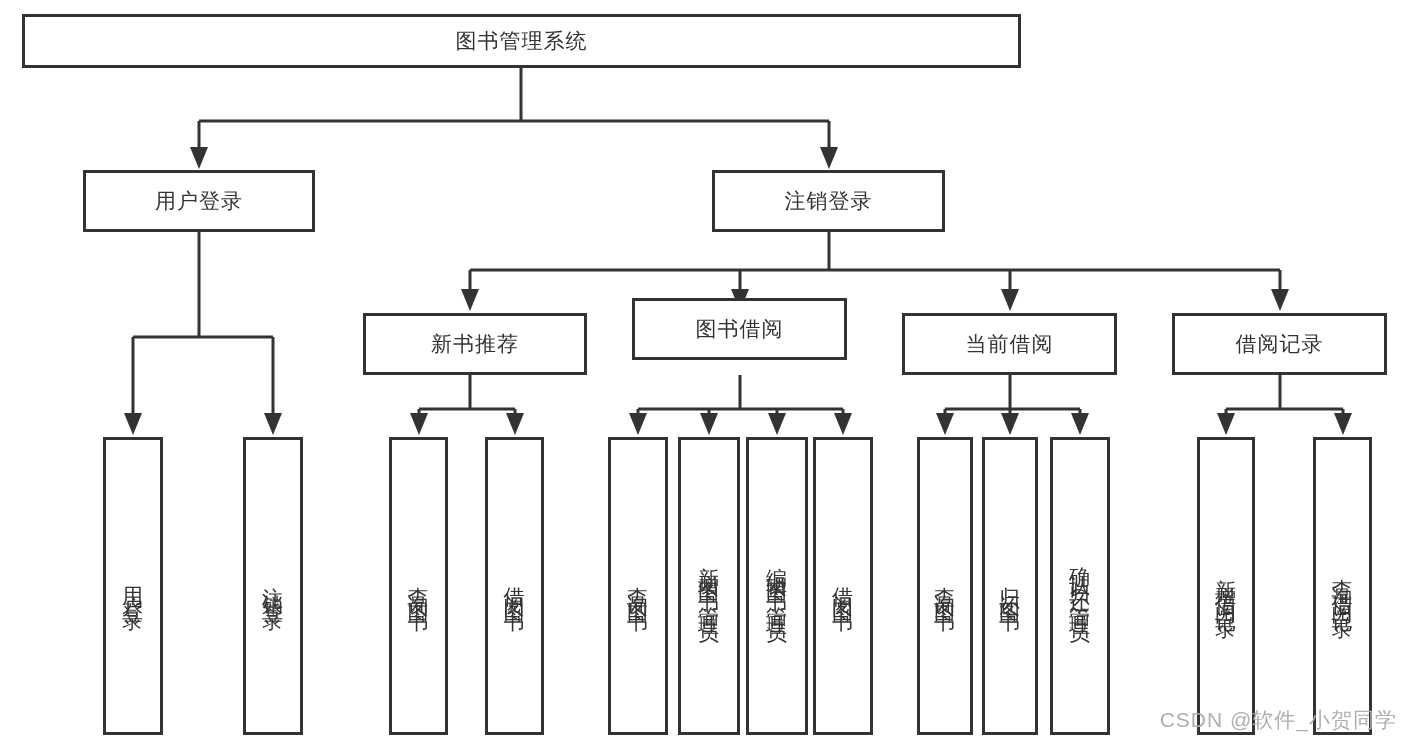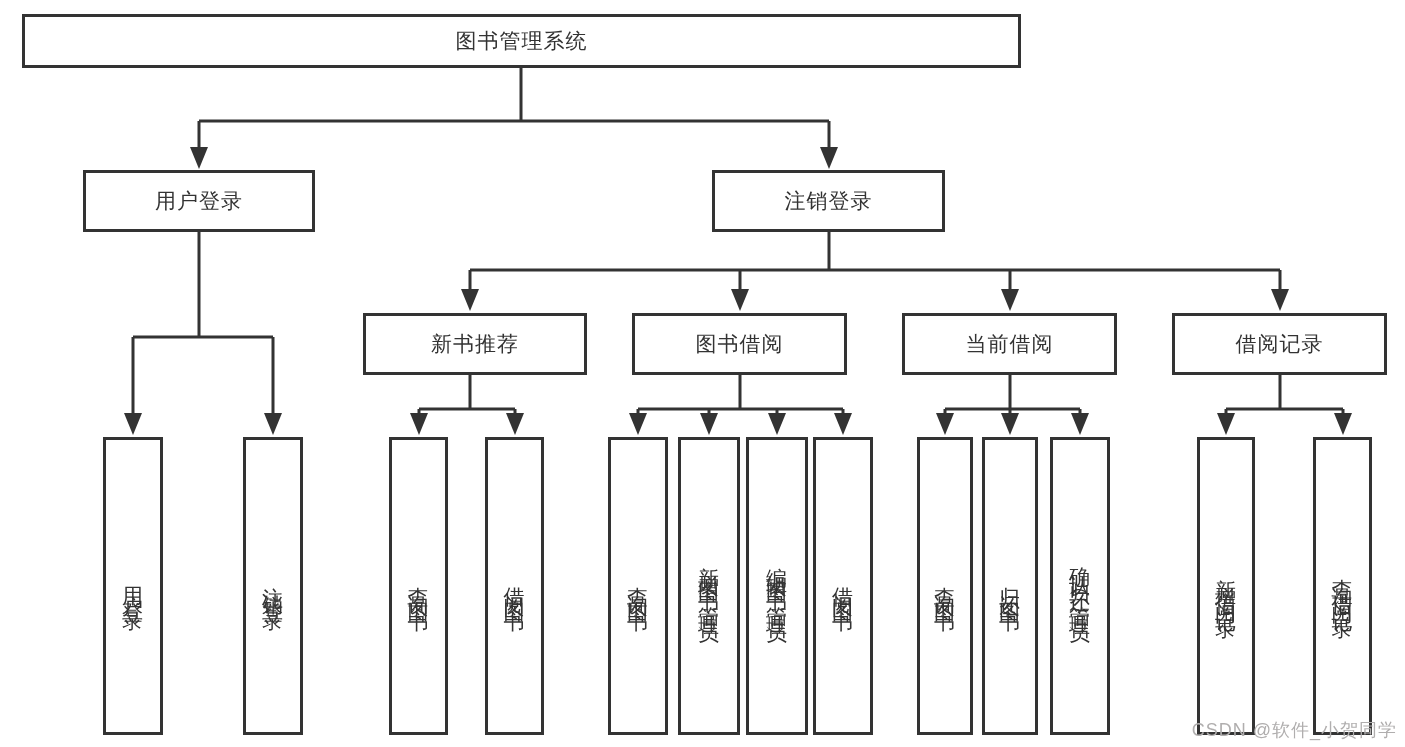--- a/index.html
+++ b/index.html
@@ -30,22 +30,22 @@
   .leaf span {
     writing-mode: vertical-lr;
     text-orientation: mixed;
     letter-spacing: 8px;
     line-height: 1;
     white-space: nowrap;
   }
   .watermark {
     position: absolute;
     right: 8px;
-    bottom: 5px;
-    font-size: 18px;
+    bottom: 13px;
+    font-size: 21px;
     color: #b0aeae;
     letter-spacing: 1px;
     z-index: 5;
     white-space: nowrap;
   }
 </style>
 </head>
 <body>
 
 <div class="stage">
@@ -100,21 +100,21 @@
   <div class="box" style="left:83px; top:170px; width:232px; height:62px;">
     <span>用户登录</span>
   </div>
   <div class="box" style="left:712px; top:170px; width:233px; height:62px;">
     <span>注销登录</span>
   </div>
 
   <div class="box" style="left:363px; top:313px; width:224px; height:62px;">
     <span>新书推荐</span>
   </div>
-  <div class="box" style="left:632px; top:313px; width:215px; height:62px;">
+  <div class="box" style="left:632px; top:298px; width:215px; height:62px;">
     <span>图书借阅</span>
   </div>
   <div class="box" style="left:902px; top:313px; width:215px; height:62px;">
     <span>当前借阅</span>
   </div>
   <div class="box" style="left:1172px; top:313px; width:215px; height:62px;">
     <span>借阅记录</span>
   </div>
 
   <div class="box leaf" style="left:103px; top:437px; width:60px; height:298px;">

